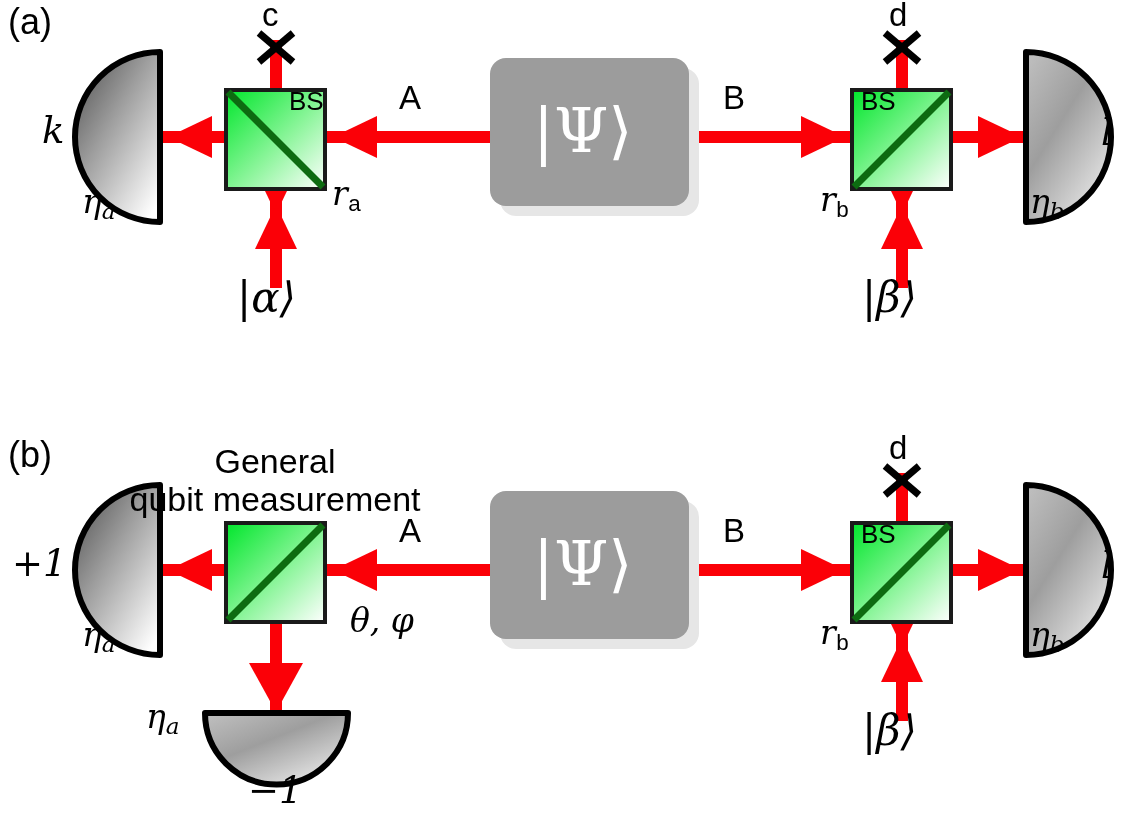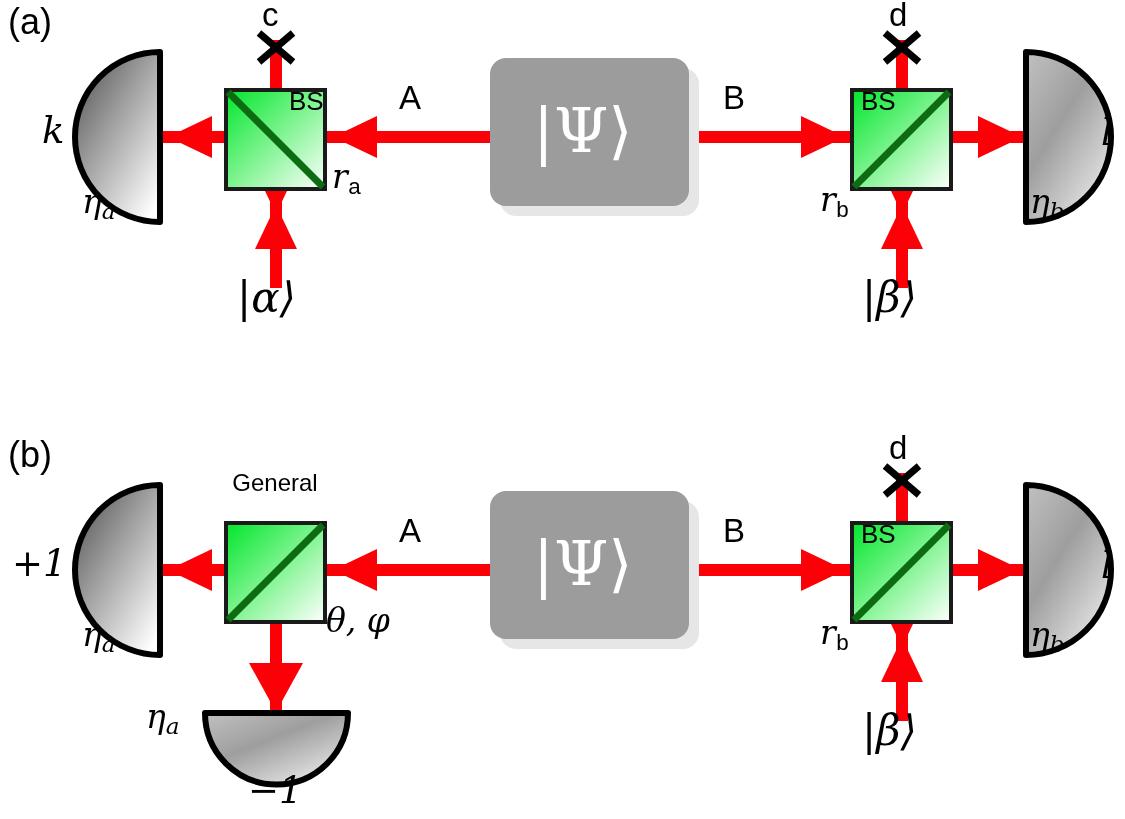--- a/index.html
+++ b/index.html
@@ -45,24 +45,23 @@
   }
   .panel-tag { font-size: 36px; }
   .beam-label { font-size: 33px; }
   .port-label { font-size: 33px; }
   .bs-label { font-size: 26px; }
   .det-label { font-size: 37px; }
   .eta-label { font-size: 33px; text-align: right; }
   .ket-label { font-size: 42px; }
   .r-label { font-size: 33px; }
   .gqm {
-    font-size: 24px;
+    font-size: 34px;
     text-align: center;
     line-height: 1.12;
-    margin-top: 28px;
   }
   .sub {
     font-size: 0.68em;
     font-style: normal;
     font-family: "Liberation Sans", sans-serif;
     vertical-align: -0.28em;
     padding-left: 0.5px;
   }
   .isub {
     font-size: 0.7em;
@@ -198,21 +197,21 @@
       <rect x="490" y="491" width="199" height="148" rx="16" ry="16" fill="#9c9c9c"></rect>
     </g>
   </svg>
 
   <div class="lbl sans panel-tag" style="left:8px; top:4px;">(a)</div>
 
   <div class="lbl sans port-label" style="left:262px; top:-2px;">c</div>
 
   <div class="lbl sans bs-label" style="left:289px; top:88px;">BS</div>
 
-  <div class="lbl math r-label" style="left:332px; top:160px;"><span>r</span><span class="sub">a</span></div>
+  <div class="lbl math r-label" style="left:332px; top:177px;"><span>r</span><span class="sub">a</span></div>
 
   <div class="lbl math det-label" style="left:42px; top:112px;">k</div>
 
   <div class="lbl math eta-label" style="left:82px; top:185px;"><span>η</span><span class="isub">a</span></div>
 
   <div class="lbl sans beam-label" style="left:399px; top:81px;">A</div>
 
   <div class="lbl math ket-label" style="left:237px; top:277px;">|α⟩</div>
 
   <div class="lbl mathup ket-label" style="left:533px; top:100px; color:#ffffff; font-size:62px;">|Ψ⟩</div>
@@ -226,31 +225,31 @@
   <div class="lbl math r-label" style="left:820px; top:183px;"><span>r</span><span class="sub">b</span></div>
 
   <div class="lbl math det-label" style="left:1101px; top:114px;">l</div>
 
   <div class="lbl math eta-label" style="left:1030px; top:185px;"><span>η</span><span class="isub">b</span></div>
 
   <div class="lbl math ket-label" style="left:862px; top:277px;">|β⟩</div>
 
   <div class="lbl sans panel-tag" style="left:8px; top:437px;">(b)</div>
 
-  <div class="lbl sans gqm" style="left:38px; top:442px; width:474px;"><span>General</span><br></div>
+  <div class="lbl sans gqm" style="left:38px; top:442px; width:474px;"><span>General</span><br><span>qubit measurement</span></div>
 
   <div class="lbl math det-label" style="left:12px; top:545px;">+1</div>
 
   <div class="lbl math eta-label" style="left:82px; top:618px;"><span>η</span><span class="isub">a</span></div>
 
   <div class="lbl math eta-label" style="left:146px; top:700px;"><span>η</span><span class="isub">a</span></div>
 
   <div class="lbl math det-label" style="left:248px; top:772px;">−1</div>
 
-  <div class="lbl math r-label" style="left:326px; top:604px;">θ, φ</div>
+  <div class="lbl math r-label" style="left:350px; top:604px;">θ, φ</div>
 
   <div class="lbl sans beam-label" style="left:399px; top:514px;">A</div>
 
   <div class="lbl mathup ket-label" style="left:533px; top:533px; color:#ffffff; font-size:62px;">|Ψ⟩</div>
 
   <div class="lbl sans beam-label" style="left:723px; top:514px;">B</div>
 
   <div class="lbl sans port-label" style="left:889px; top:431px;">d</div>
 
   <div class="lbl sans bs-label" style="left:861px; top:521px;">BS</div>

